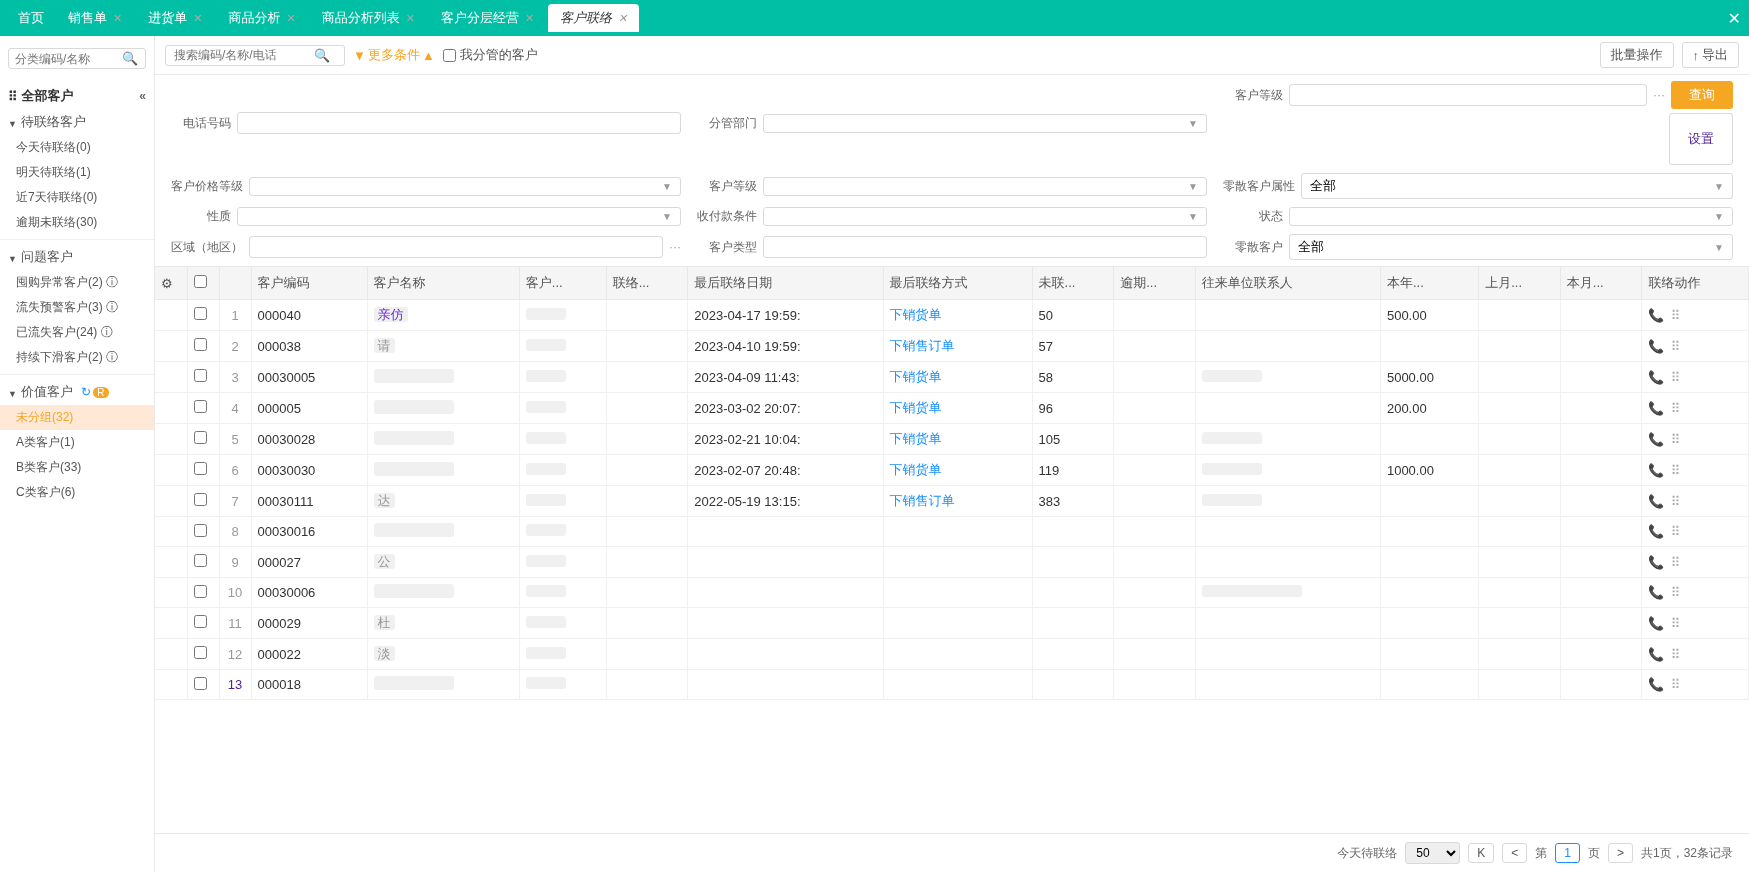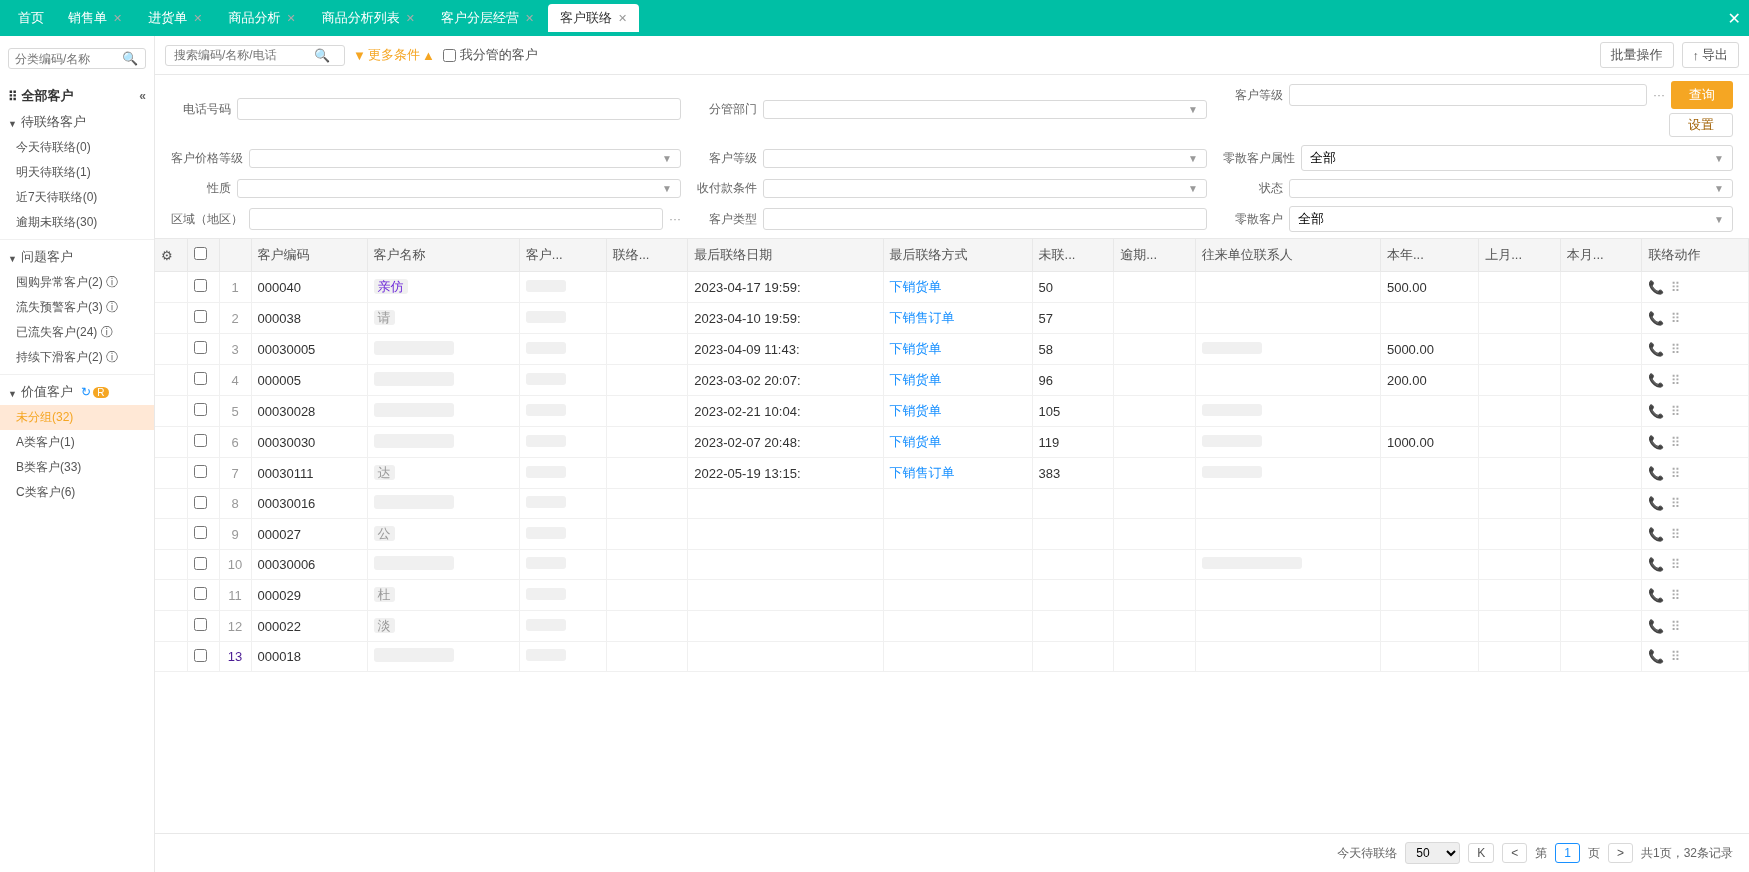--- a/index.html
+++ b/index.html
@@ -7,21 +7,21 @@
 
     
     .top-nav {
       display: flex; align-items: center; background: #00bfa5; height: 36px;
       padding: 0 8px; color: #fff; gap: 2px;
     }
     .nav-tab {
       display: flex; align-items: center; padding: 0 12px; height: 28px; border-radius: 4px 4px 0 0;
       cursor: pointer; color: #fff; font-size: 13px; white-space: nowrap; background: transparent;
     }
-    .nav-tab.active { background: #fff; color: #333; border-radius: 4px 4px 0 0; }
+    .nav-tab.active { background: #fff; color: #333; border-radius: 4px 4px 0 0; font-style: italic; }
     .nav-tab .close-x { margin-left: 6px; font-size: 11px; color: #aaa; }
     .nav-tab.active .close-x { color: #999; }
     .home-tab { color: #fff; font-size: 13px; padding: 0 10px; }
     .top-right-close { margin-left: auto; color: #fff; cursor: pointer; font-size: 16px; }
 
     
     .main-container { display: flex; height: calc(872px - 36px); }
 
     
     .sidebar {
@@ -85,21 +85,21 @@
       flex: 1; border: 1px solid #d9d9d9; border-radius: 3px; padding: 3px 8px;
       font-size: 12px; outline: none; background: #fff; display: flex; align-items: center; justify-content: space-between; cursor: pointer;
     }
     .adv-select .arrow { color: #999; font-size: 10px; }
     .adv-dotdot { color: #999; font-size: 12px; cursor: pointer; }
     .btn-query {
       background: #f5a623; color: #fff; border: none; padding: 5px 18px; border-radius: 3px;
       cursor: pointer; font-size: 13px; font-weight: 500;
     }
     .btn-reset {
-      background: #fff; color: #a16207; border: 1px solid #d9d9d9; padding: 2px 18px; border-radius: 3px;
+      background: #fff; color: #4c1d95; border: 1px solid #d9d9d9; padding: 16px 18px; border-radius: 3px;
       cursor: pointer; font-size: 13px;
     }
 
     
     .table-container { flex: 1; overflow: auto; background: #fff; }
     table { width: 100%; border-collapse: collapse; font-size: 12px; }
     thead tr { background: #f5f5f5; border-bottom: 1px solid #e8e8e8; }
     thead th {
       padding: 7px 6px; text-align: left; color: #555; font-weight: 500; border-right: 1px solid #e8e8e8;
       white-space: nowrap; position: sticky; top: 0; background: #f5f5f5; z-index: 1;

